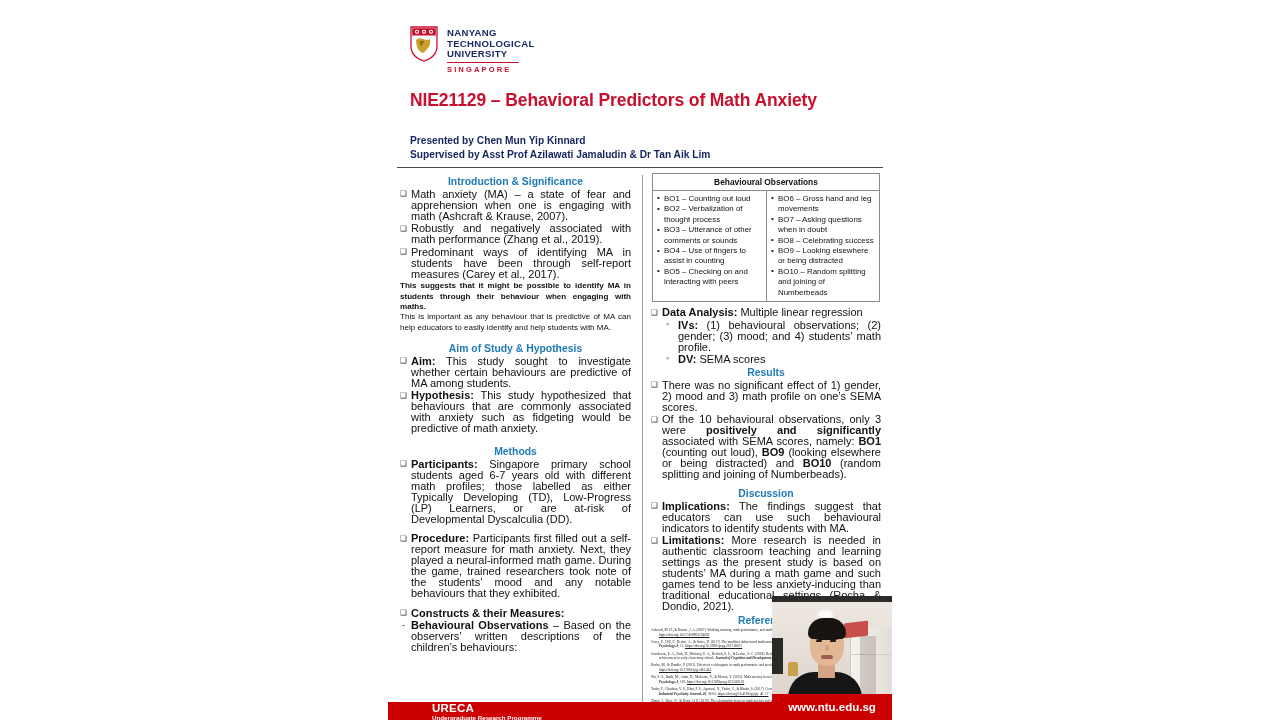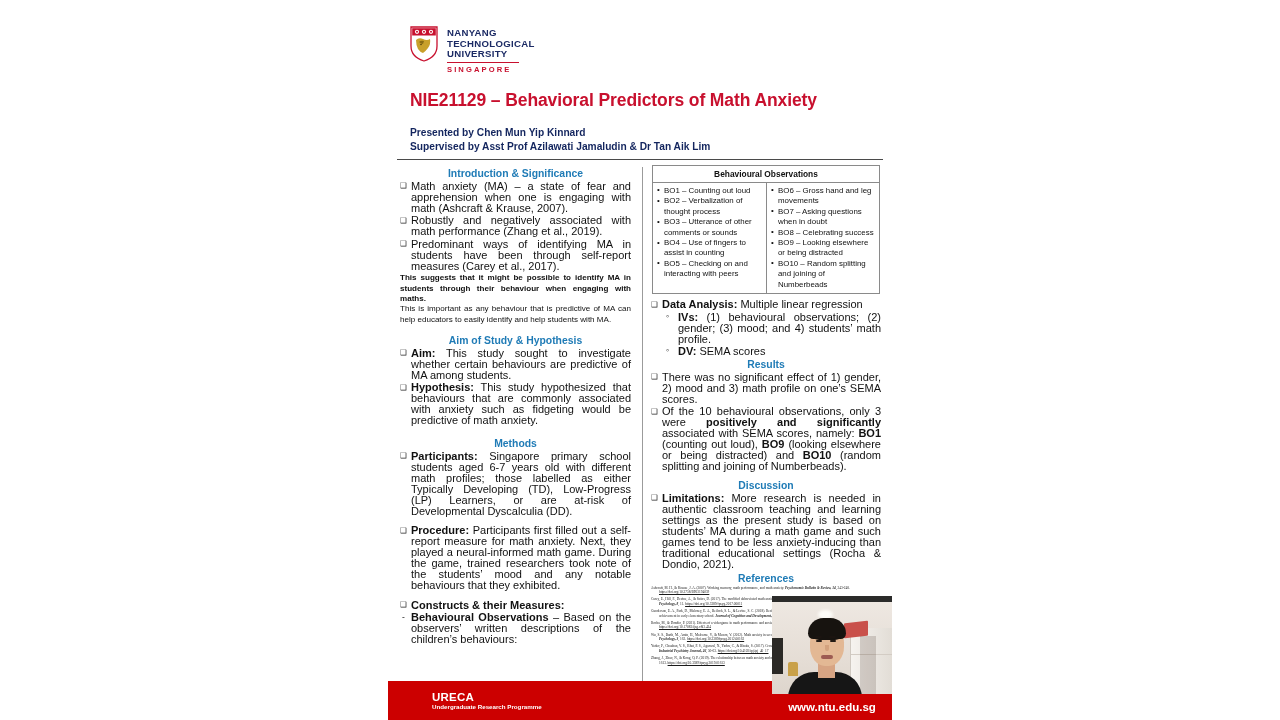--- a/index.html
+++ b/index.html
@@ -37,21 +37,21 @@
     color: #c8102e; font-weight: bold; font-size: 7.6px; letter-spacing: 2.1px;
   }
 
   .title-block { padding: 16px 0 0 22px; }
   .ptitle {
     color: #c8102e; font-weight: bold; font-size: 17.5px;
     letter-spacing: -.1px; line-height: 21px;
   }
   .psub {
     color: #13255e; font-weight: bold; font-size: 10.2px;
-    line-height: 14.5px; margin-top: 15px;
+    line-height: 14.5px; margin-top: 23px;
   }
   .psub2 { color: #13255e; font-weight: bold; font-size: 10.2px; line-height: 14.5px; }
   .hrule { height: 1.3px; background: #4a4a4a; margin: 4px 9px 0 9px; }
 
   
   .cols { display: flex; height: 540px; padding: 5px 9px 0 9px; position: relative; }
   .colL { width: 245px; padding: 0 6px 0 3px; }
   .vline { width: 1px; background: #9b9b9b; margin: 2px 5px 0 5px; height: 530px; }
   .colR { width: 240px; padding: 0 2px 0 3px; }
 
@@ -104,21 +104,21 @@
   .ref {
     font-size: 3.45px; line-height: 4.6px; color: #1a1a1a;
     text-indent: 0; padding-left: 8px; text-indent: -8px;
     margin-bottom: 2.6px; font-family: "Liberation Serif", serif;
   }
   .ref i { font-style: italic; font-weight: bold; }
   .ref u { text-decoration: underline; }
 
   
   .footer {
-    position: absolute; left: 0; bottom: 0; width: 504px; height: 39px;
+    position: absolute; left: 0; bottom: 0; width: 504px; height: 18px;
     background: #cc0000;
     display: flex; align-items: center; justify-content: space-between;
     padding: 0 10px 0 44px;
   }
   .ureca { color: #fff; }
   .ureca .u1 { font-weight: bold; font-size: 11.5px; line-height: 12px; letter-spacing: .2px; }
   .ureca .u2 { font-weight: bold; font-size: 6.2px; line-height: 7px; }
   .ntu-url { color: #fff; font-weight: bold; font-size: 11.5px; letter-spacing: -.1px; }
 
   
@@ -298,20 +298,21 @@
         <div class="li"><b>Data Analysis:</b><span> Multiple linear regression</span></div>
         <div class="li circ"><b>IVs:</b><span> (1) behavioural observations; (2) gender; (3) mood; and 4) students’ math profile.</span></div>
         <div class="li circ"><b>DV:</b><span> SEMA scores</span></div>
 
         <div class="sec-h tight">Results</div>
         <div class="li">There was no significant effect of 1) gender, 2) mood and 3) math profile on one’s SEMA scores.</div>
         <div class="li"><span>Of the 10 behavioural observations, only 3 were </span><b>positively and significantly</b><span> associated with SEMA scores, namely: </span><b>BO1</b><span> (counting out loud), </span><b>BO9</b><span> (looking elsewhere or being distracted) and </span><b>BO10</b><span> (random splitting and joining of Numberbeads).</span></div>
 
         <div class="sp-s"></div>
         <div class="sec-h">Discussion</div>
+        <div class="li"><b>Implications:</b><span> The findings suggest that educators can use such behavioural indicators to identify students with MA.</span></div>
         <div class="li"><b>Limitations:</b><span> More research is needed in authentic classroom teaching and learning settings as the present study is based on students’ MA during a math game and such games tend to be less anxiety-inducing than traditional educational settings (Rocha &amp; Dondio, 2021).</span></div>
 
         <div class="sec-h">References</div>
         <div class="refs" id="ref-list">
             <div class="ref"><span>Ashcraft, M. H., &amp; Krause, J. A. (2007). Working memory, math performance, and math anxiety. </span><i>Psychonomic Bulletin &amp; Review, 14</i><span>, 243-248. </span><u>https://doi.org/10.3758/BF03194059</u></div>
             <div class="ref"><span>Carey, E., Hill, F., Devine, A., &amp; Szücs, D. (2017). The modified abbreviated math anxiety scale: A valid and reliable instrument for use with children. </span><i>Frontiers in Psychology, 8</i><span>, 11. </span><u>https://doi.org/10.3389/fpsyg.2017.00011</u></div>
             <div class="ref"><span>Gunderson, E. A., Park, D., Maloney, E. A., Beilock, S. L., &amp; Levine, S. C. (2018). Reciprocal relations among motivational frameworks, math anxiety, and math achievement in early elementary school. </span><i>Journal of Cognition and Development, 19</i><span>, 21–46. </span><u>https://doi.org/10.1080/15248372.2017.1421538</u></div>
             <div class="ref"><span>Rocha, M., &amp; Dondio, P. (2021). Effects of a videogame in math performance and anxiety in primary school. </span><i>International Journal of Serious Games, 8</i><span>(3), 45-70. </span><u>https://doi.org/10.17083/ijsg.v8i3.434</u></div>
             <div class="ref"><span>Wu, S. S., Barth, M., Amin, H., Malcarne, V., &amp; Menon, V. (2012). Math anxiety in second and third graders and its relation to mathematics achievement. </span><i>Frontiers in Psychology, 3</i><span>, 162. </span><u>https://doi.org/10.3389/fpsyg.2012.00162</u></div>
             <div class="ref"><span>Yadav, P., Chauhan, V. S., Bhat, P. S., Agarwal, N., Yadav, C., &amp; Bhatia, S. (2017). Cross-sectional study of anxiety symptoms in students in preexamination period. </span><i>Industrial Psychiatry Journal, 26</i><span>, 56-63. </span><u>https://doi.org/10.4103/ipj.ipj_40_17</u></div>

